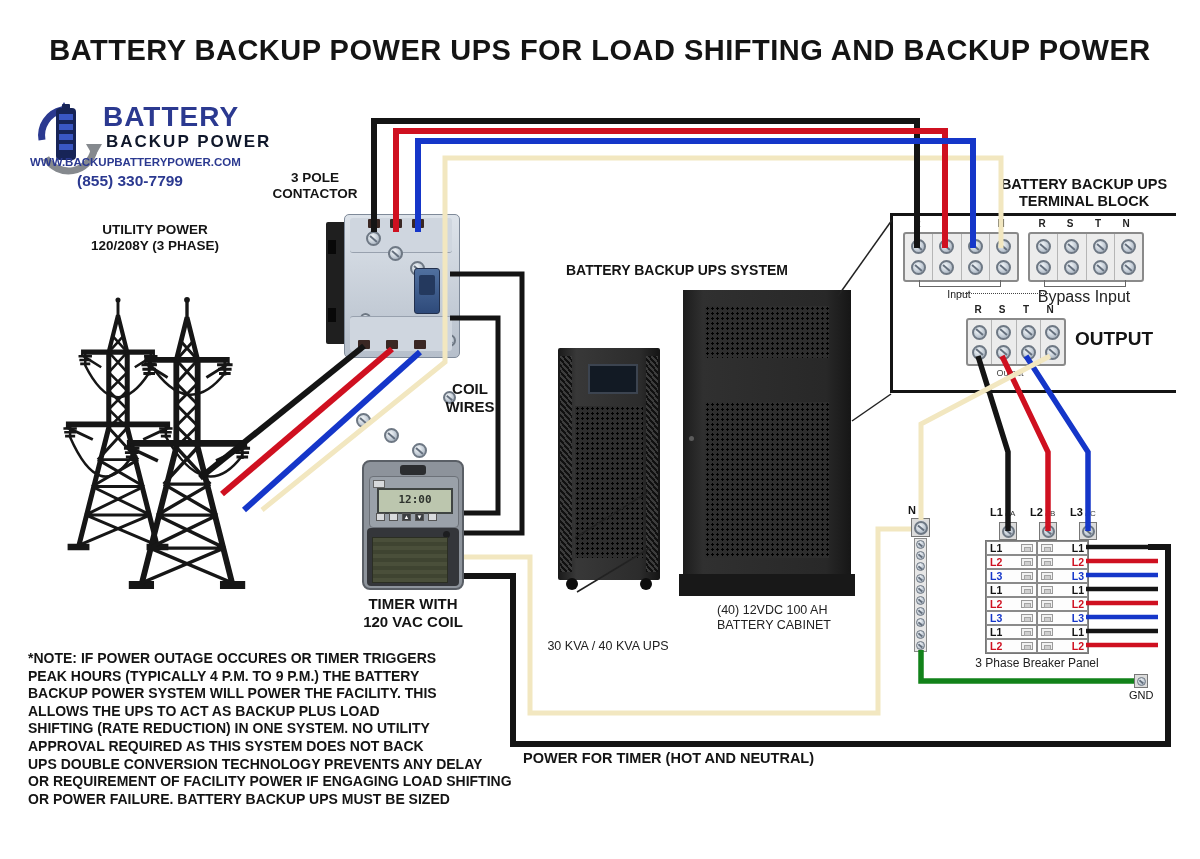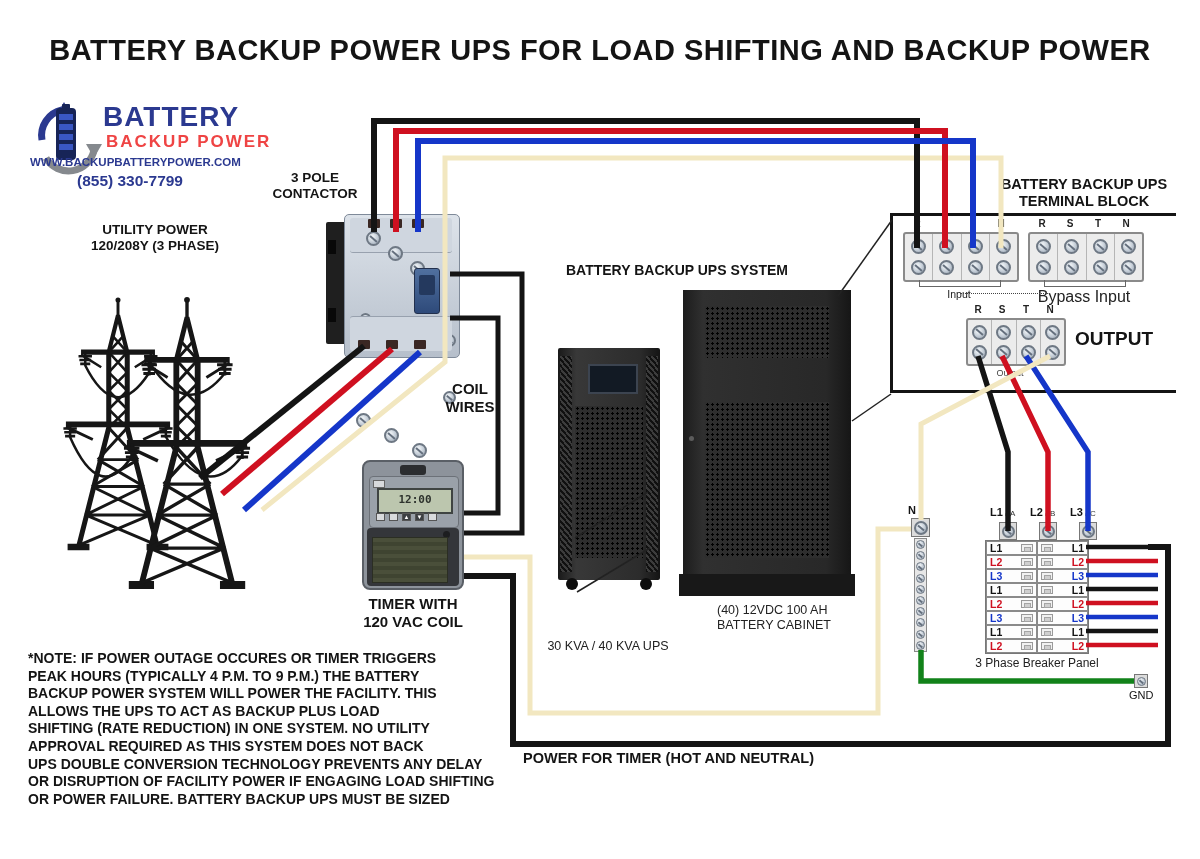--- a/index.html
+++ b/index.html
@@ -98,21 +98,21 @@
       <path d="M10 44 A26 26 0 0 1 30 14" fill="none" stroke="#2b3990" stroke-width="7"></path>
       <polygon points="32,6 24,20 40,20" fill="#2b3990"></polygon>
       <rect x="30" y="8" width="8" height="5" rx="1" fill="#172457"></rect>
       <rect x="24" y="12" width="20" height="52" rx="4" fill="#172457"></rect>
       <rect x="27" y="18" width="14" height="6" fill="#3a57c4"></rect>
       <rect x="27" y="28" width="14" height="6" fill="#3a57c4"></rect>
       <rect x="27" y="38" width="14" height="6" fill="#3a57c4"></rect>
       <rect x="27" y="48" width="14" height="6" fill="#3a57c4"></rect>
     </svg>
     <div class="abs lbl" style="left:73px;top:6px;font-size:28px;color:#2b3990;letter-spacing:1px;">BATTERY</div>
-    <div class="abs lbl" style="left:76px;top:38px;font-size:17px;color:#ef4444;letter-spacing:2px;">BACKUP POWER</div>
+    <div class="abs lbl" style="left:76px;top:38px;font-size:17px;color:#0f172a;letter-spacing:2px;">BACKUP POWER</div>
     <div class="abs lbl ctr" style="left:0;top:62px;width:200px;font-size:11.5px;color:#2b3990;">WWW.BACKUPBATTERYPOWER.COM</div>
     <div class="abs lbl ctr" style="left:0;top:78px;width:200px;font-size:15.5px;color:#2b3990;">(855) 330-7799</div>
   </div>
 
   <div class="abs lbl ctr device" style="left:55px;top:222px;width:200px;font-size:13.5px;">
     <div>UTILITY POWER</div>
     <div>120/208Y (3 PHASE)</div>
   </div>
 
   <div class="abs lbl ctr device" style="left:255px;top:170px;width:120px;font-size:13.5px;">
@@ -409,21 +409,21 @@
   <div class="abs lbl device" style="left:523px;top:750px;font-size:14.5px;">POWER FOR TIMER (HOT AND NEUTRAL)</div>
 
   <div id="note" class="abs device" style="left:28px;top:650px;">
       <div class="note-line">*NOTE: IF POWER OUTAGE OCCURES OR TIMER TRIGGERS</div>
       <div class="note-line">PEAK HOURS (TYPICALLY 4 P.M. TO 9 P.M.) THE BATTERY</div>
       <div class="note-line">BACKUP POWER SYSTEM WILL POWER THE FACILITY. THIS</div>
       <div class="note-line">ALLOWS THE UPS TO ACT AS BACKUP PLUS LOAD</div>
       <div class="note-line">SHIFTING (RATE REDUCTION) IN ONE SYSTEM. NO UTILITY</div>
       <div class="note-line">APPROVAL REQUIRED AS THIS SYSTEM DOES NOT BACK</div>
       <div class="note-line">UPS DOUBLE CONVERSION TECHNOLOGY PREVENTS ANY DELAY</div>
-      <div class="note-line">OR DISRUPTION OF FACILITY POWER IF ENGAGING LOAD SHIFTING</div>
+      <div class="note-line">OR REQUIREMENT OF FACILITY POWER IF ENGAGING LOAD SHIFTING</div>
       <div class="note-line">OR POWER FAILURE. BATTERY BACKUP UPS MUST BE SIZED</div>
     </div>
 
   <svg id="layer-over" class="layer">
     <g fill="none" stroke-linecap="butt">
 
       <path d="M262 510 L445 362 L445 158 L1001 158 L1001 248" stroke-width="5" stroke="#f2e7c0"></path>
 
       <path d="M464 557 L530 557 L530 713 L878 713 L878 529 L911 529" stroke-width="5" stroke="#f2e7c0"></path>
 

